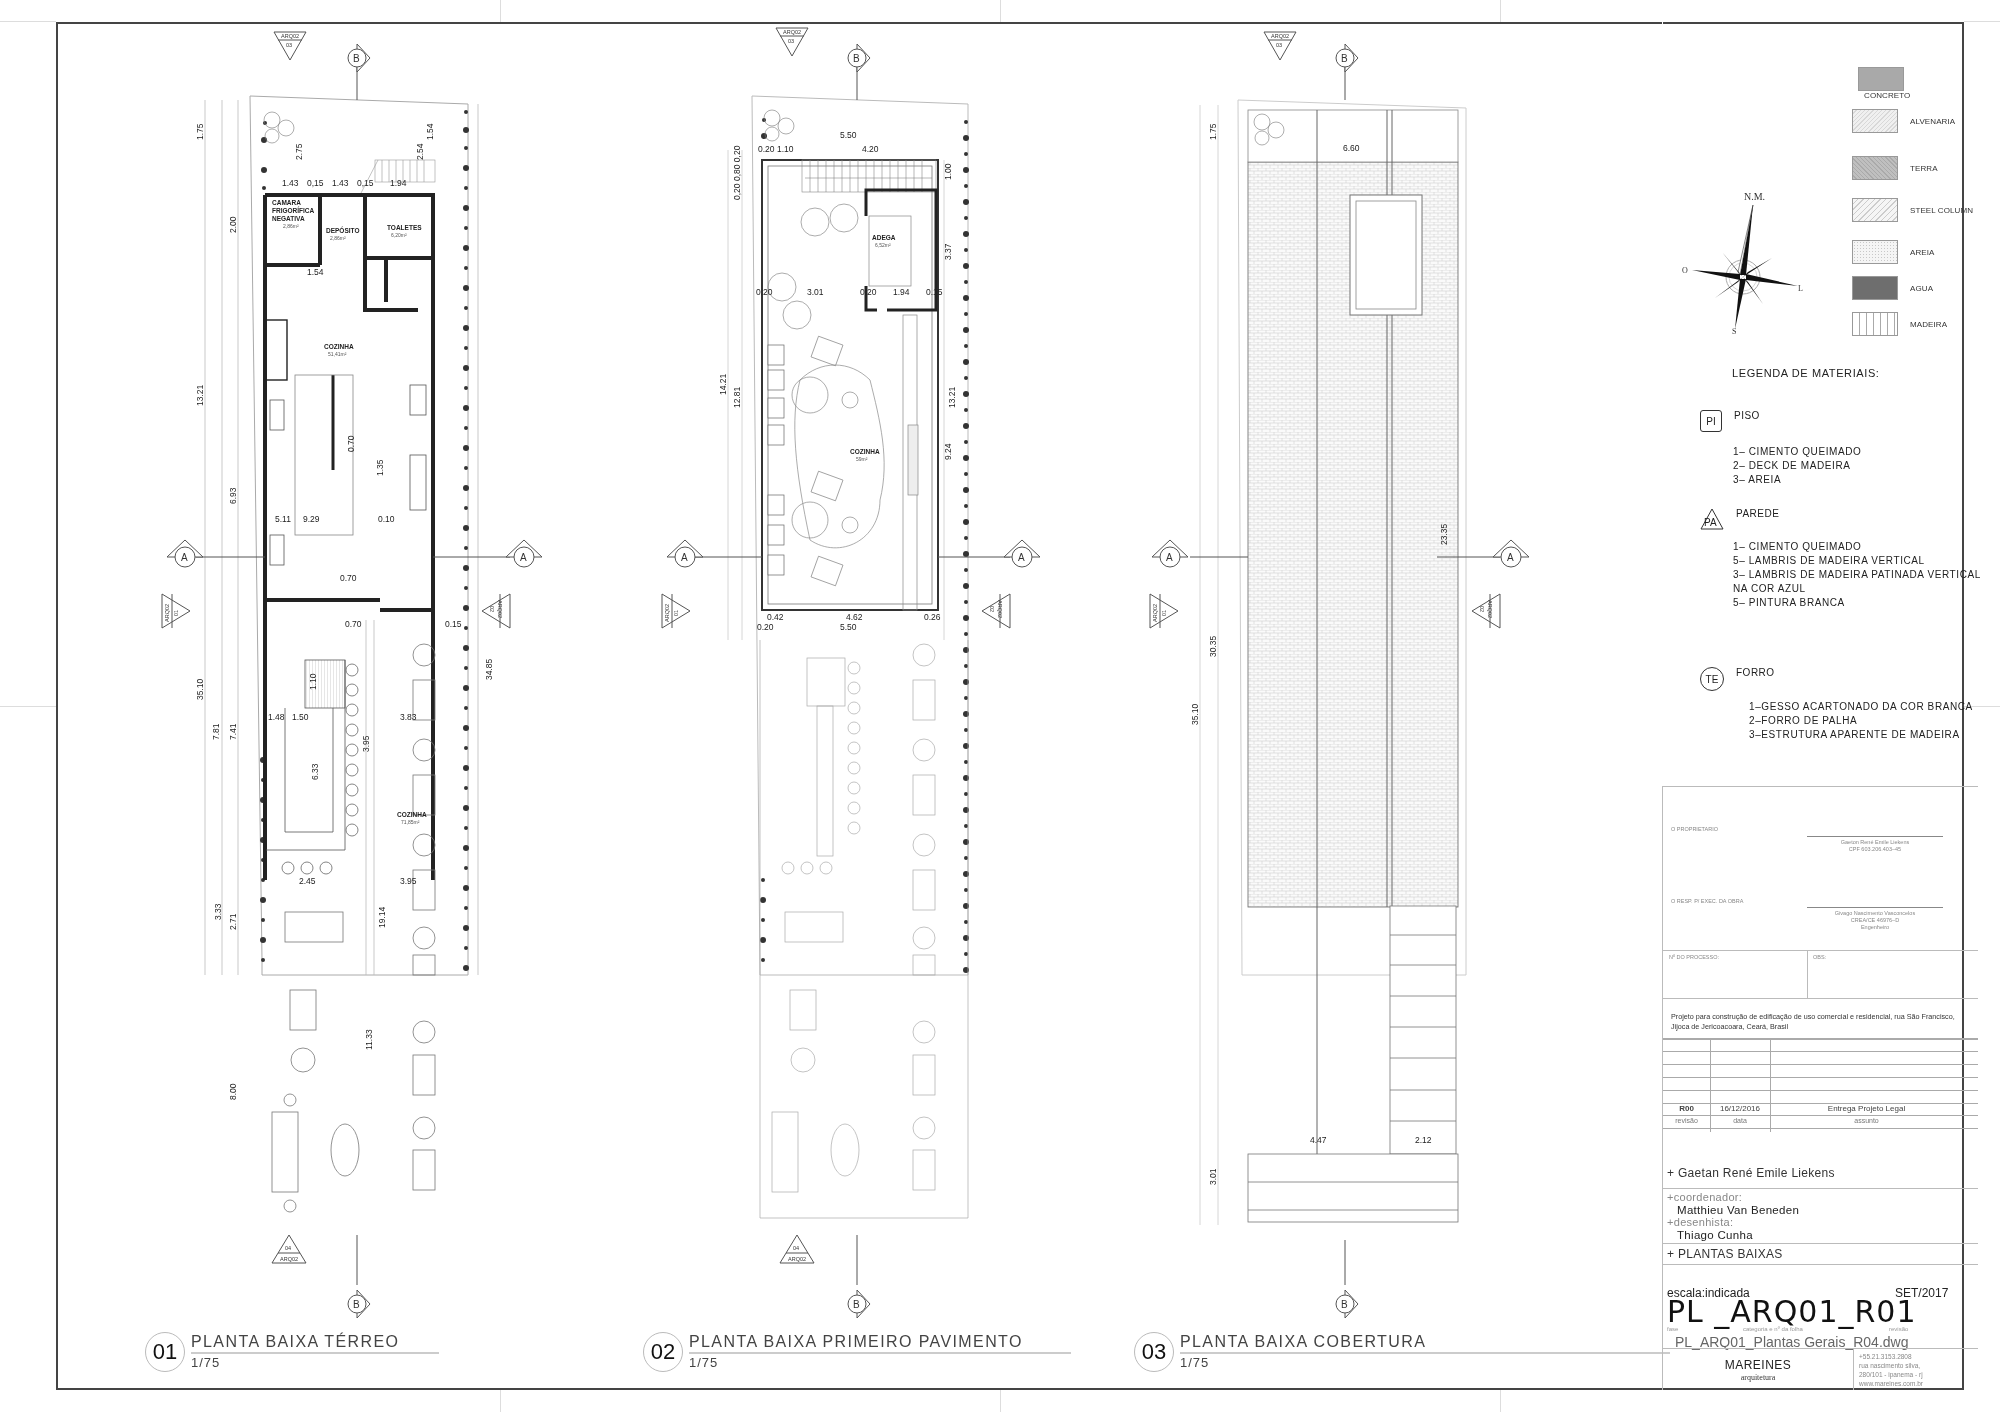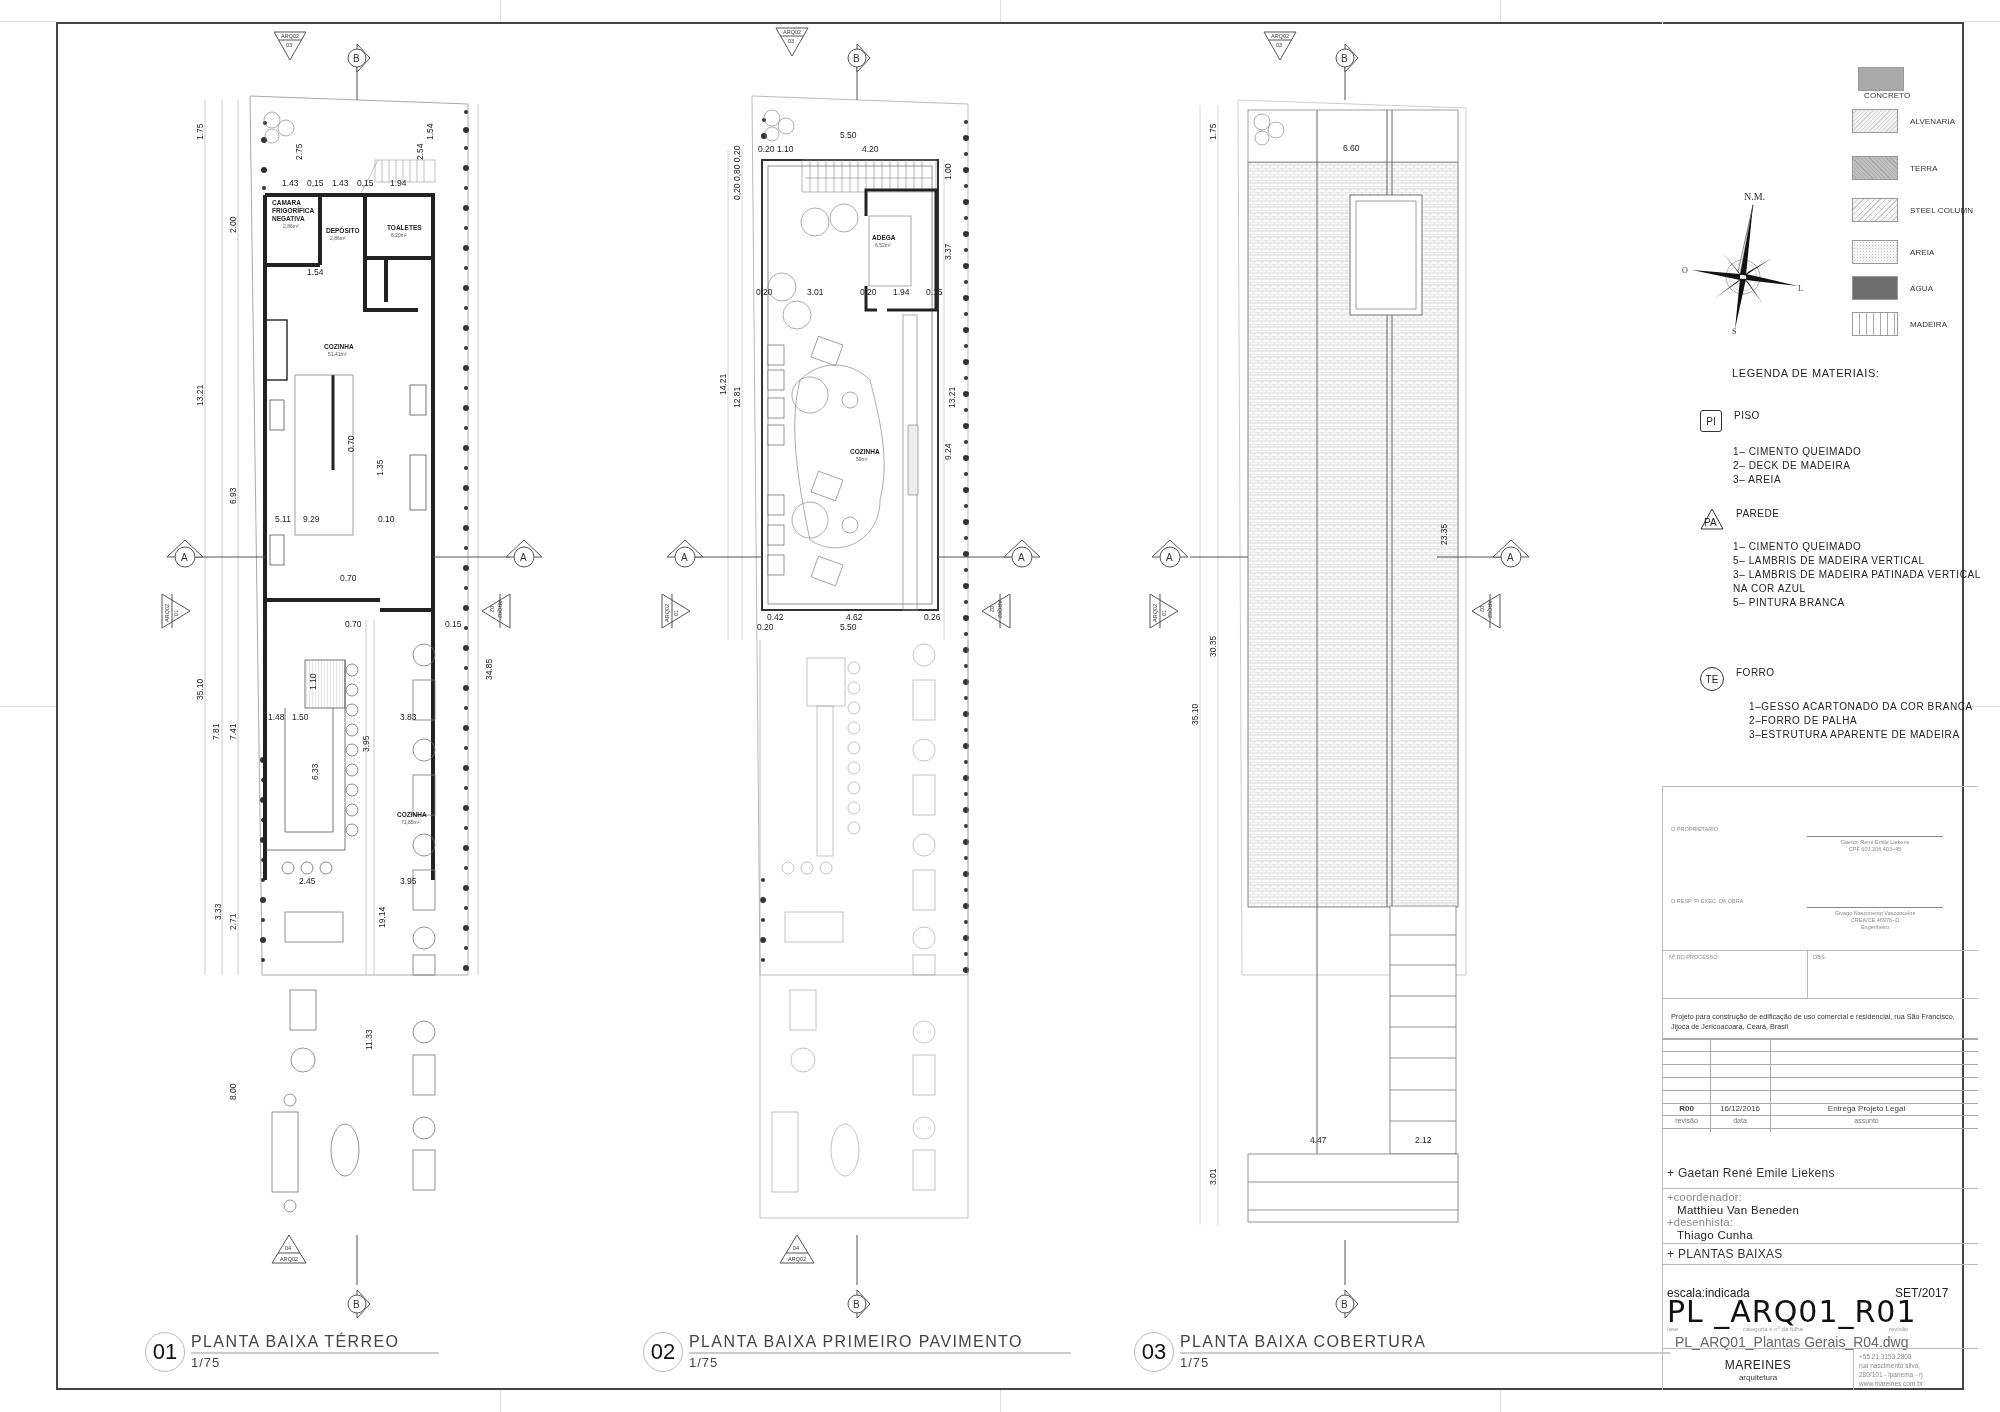--- a/index.html
+++ b/index.html
@@ -804,20 +804,20 @@
   <div class="abs" style="left:4px;top:500px;font-size:12px;color:#222;">escala:indicada</div>
   <div class="abs" style="left:232px;top:500px;font-size:12px;color:#222;">SET/2017</div>
   <div class="abs" style="left:4px;top:508px;font-size:30px;color:#111;letter-spacing:1px;font-family:'DejaVu Sans',sans-serif;">PL _ARQ01_R01</div>
   <div class="abs" style="left:4px;top:540px;font-size:6px;color:#999;">fase</div>
   <div class="abs" style="left:80px;top:540px;font-size:6px;color:#999;">categoria e nº da folha</div>
   <div class="abs" style="left:226px;top:540px;font-size:6px;color:#999;">revisão</div>
   <div class="abs" style="left:12px;top:548px;font-size:14px;color:#666;">PL_ARQ01_Plantas Gerais_R04.dwg</div>
   <div class="tb-row" style="top:562px;"></div>
   <div class="abs" style="left:190px;top:562px;width:1px;height:42px;background:#bbb;"></div>
   <div class="abs" style="left:0;top:572px;width:190px;text-align:center;font-size:12px;color:#222;letter-spacing:0.5px;">MAREINES</div>
-  <div class="abs" style="left:0;top:587px;width:190px;text-align:center;font-size:8px;color:#333;">arquitetura</div>
+  <div class="abs" style="left:0;top:587px;width:190px;text-align:center;font-size:8px;color:#333;font-family:Liberation Serif, serif;">arquitetura</div>
   <div class="abs" style="left:196px;top:566px;font-size:6.5px;color:#888;line-height:9px;">
     <div>+55.21.3153.2808</div>
     <div>rua nascimento silva,</div>
     <div>280/101 - ipanema - rj</div>
     <div>www.mareines.com.br</div>
   </div>
 </div>
 
 </body></html>

